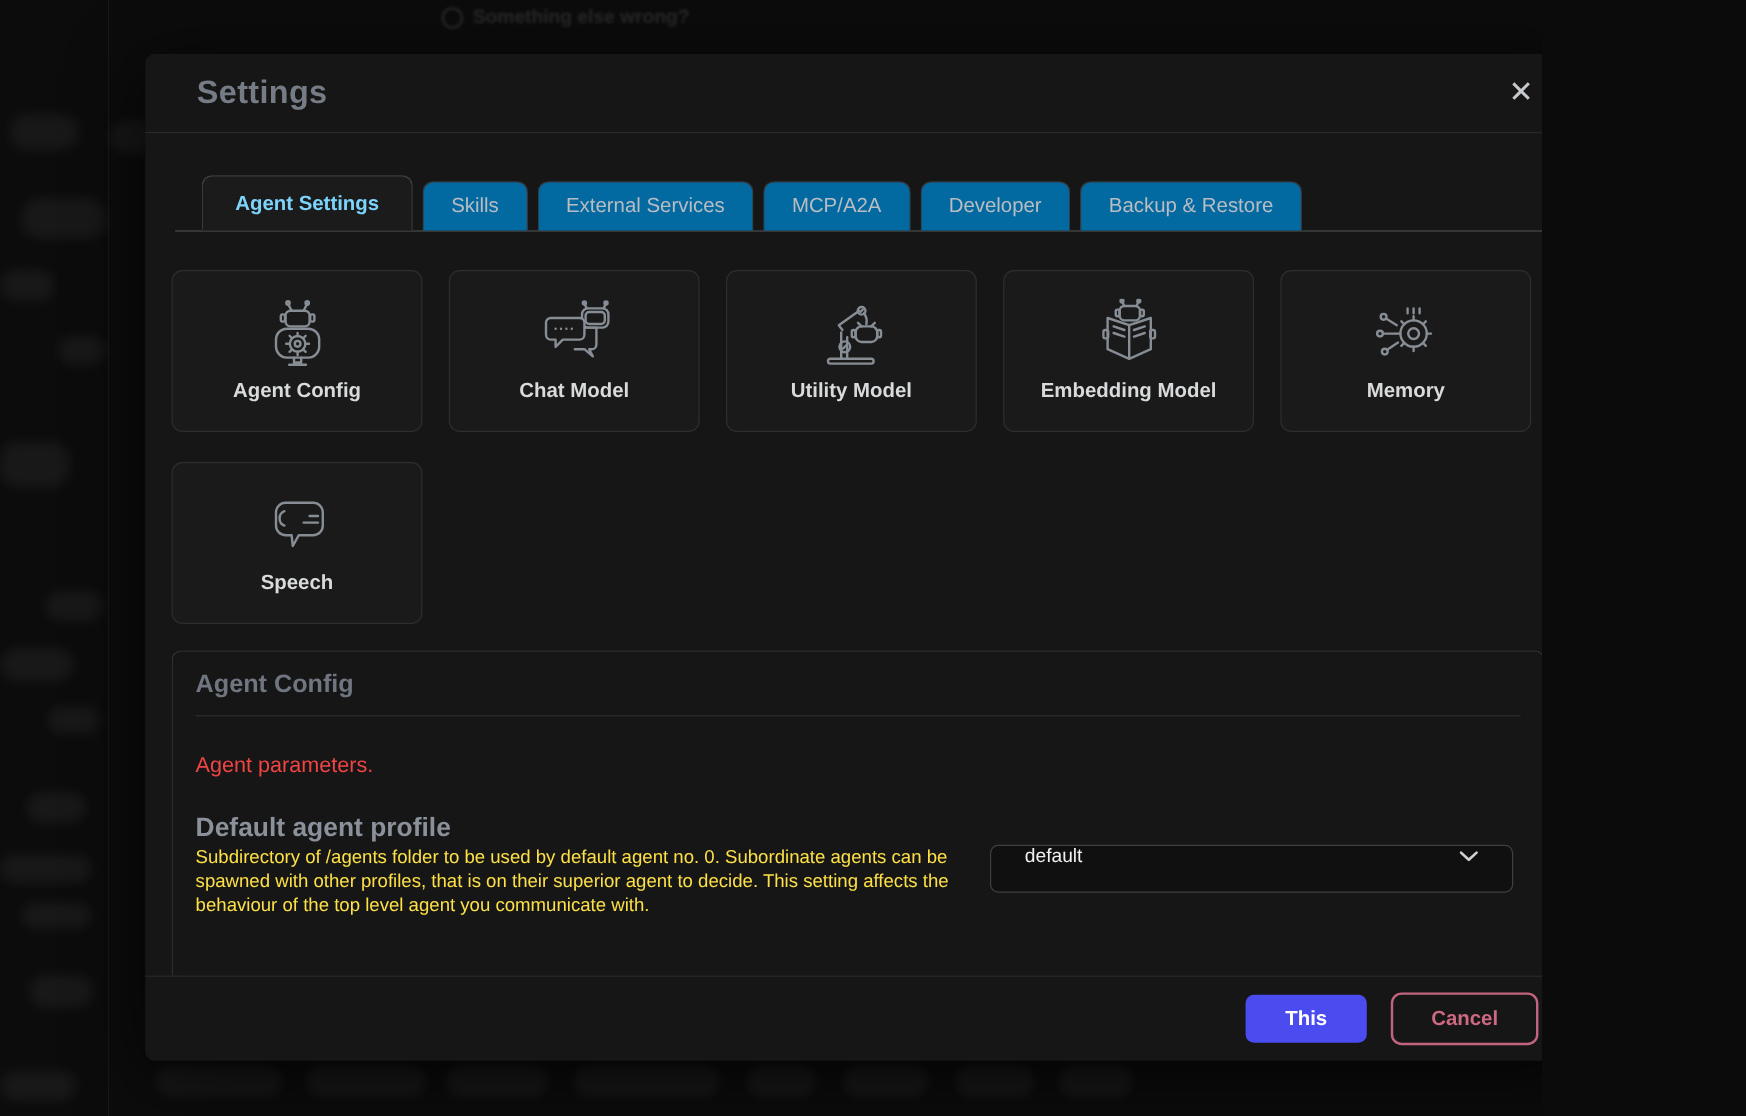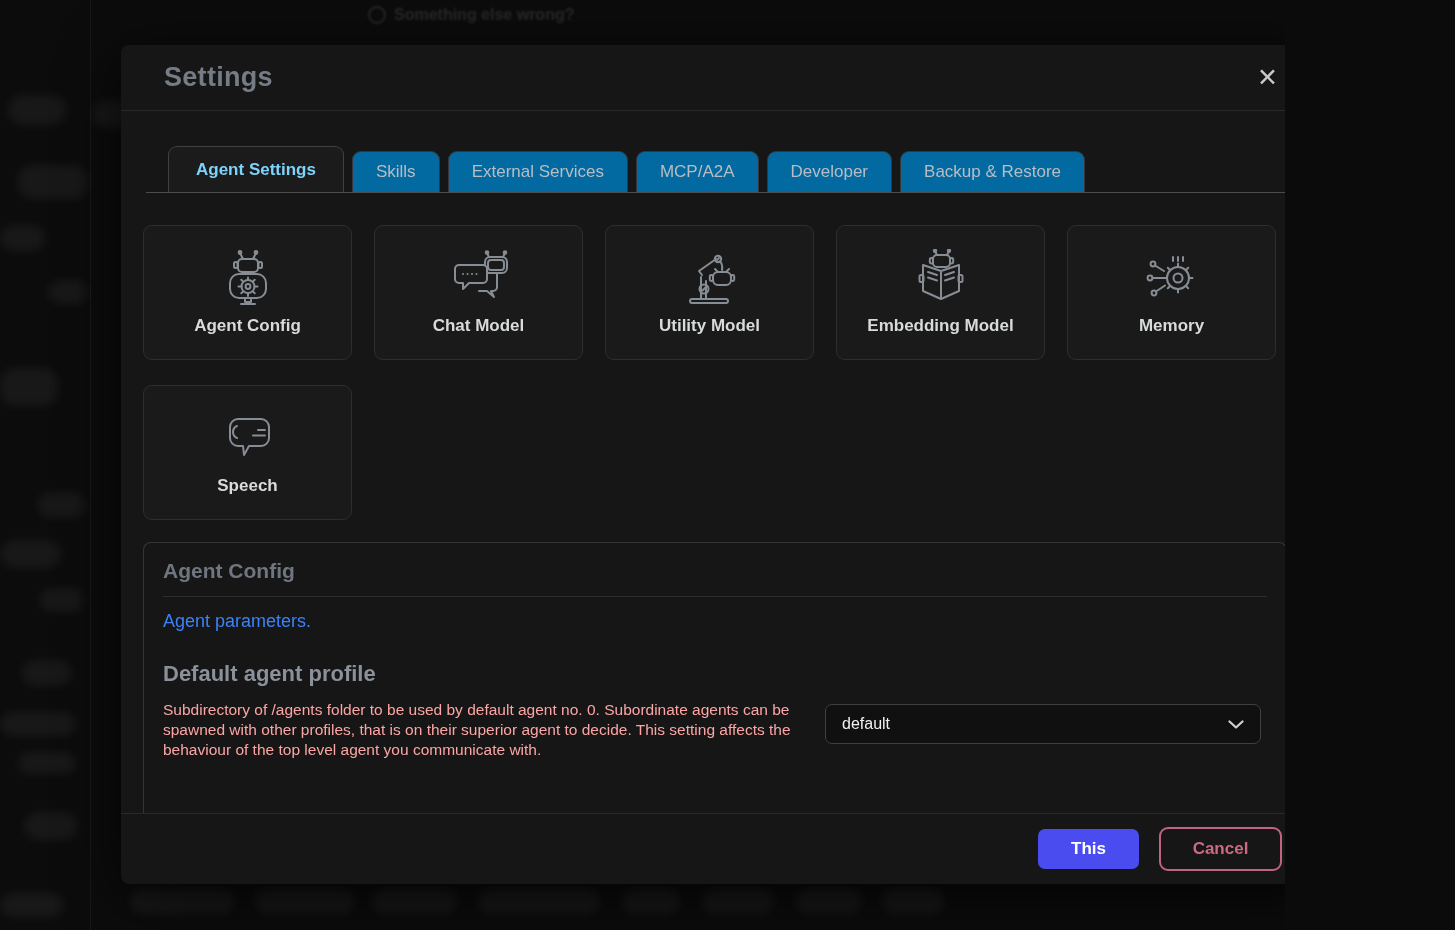--- a/index.html
+++ b/index.html
@@ -37,27 +37,27 @@
         box-sizing:border-box;cursor:pointer;}
   .card svg{display:block;}
   .card-label{font-weight:bold;font-size:17px;color:#d8dadb;}
   .ico{stroke:#878d94;fill:none;stroke-width:2;stroke-linecap:round;stroke-linejoin:round;}
   
   .section{position:absolute;left:22px;top:497px;width:1144px;height:271px;border:1px solid #333639;
            border-bottom:none;border-radius:8px 8px 0 0;box-sizing:border-box;overflow:hidden;z-index:2;}
   .section-inner{padding:16px 19px 0 19px;}
   .section-title{font-size:21px;font-weight:bold;color:#6f7680;}
   .section-divider{margin-top:13px;height:1px;background:#2c2e30;}
-  .section-subtitle{margin-top:14px;font-size:18px;color:#3b82f6;}
+  .section-subtitle{margin-top:30px;font-size:18px;color:#ef4444;}
   .field{margin-top:29px;}
   .field-label{font-size:22px;font-weight:bold;color:#8a919a;}
-  .field-desc{margin-top:13px;width:648px;font-size:15.5px;line-height:20px;color:#fca5a5;}
+  .field-desc{margin-top:2px;width:648px;font-size:15.5px;line-height:20px;color:#fde047;}
   .select{position:absolute;top:161px;right:25px;width:436px;height:40px;background:#101010;
-          border:1px solid #3e4043;border-radius:7px;display:flex;align-items:center;
-          justify-content:space-between;padding:0 16px;box-sizing:border-box;color:#f0f1f2;
+          border:1px solid #3e4043;border-radius:7px;display:flex;align-items:flex-start;
+          justify-content:space-between;padding:0 28px;box-sizing:border-box;color:#f0f1f2;
           font-size:16px;cursor:pointer;}
   
   .modal-footer{position:absolute;left:0;right:0;bottom:0;height:71px;border-top:1px solid #292929;
                 display:flex;align-items:center;justify-content:flex-end;gap:20px;
                 padding-right:40px;box-sizing:border-box;}
   .btn-save{width:101px;height:40px;background:#4a4cf0;border:none;border-radius:7px;color:#fff;
             font-weight:bold;font-size:17px;font-family:inherit;cursor:pointer;}
   .btn-cancel{width:123px;height:44px;background:transparent;border:2px solid #c2647e;border-radius:9px;
               color:#cd6983;font-weight:bold;font-size:17px;font-family:inherit;cursor:pointer;box-sizing:border-box;}
   

